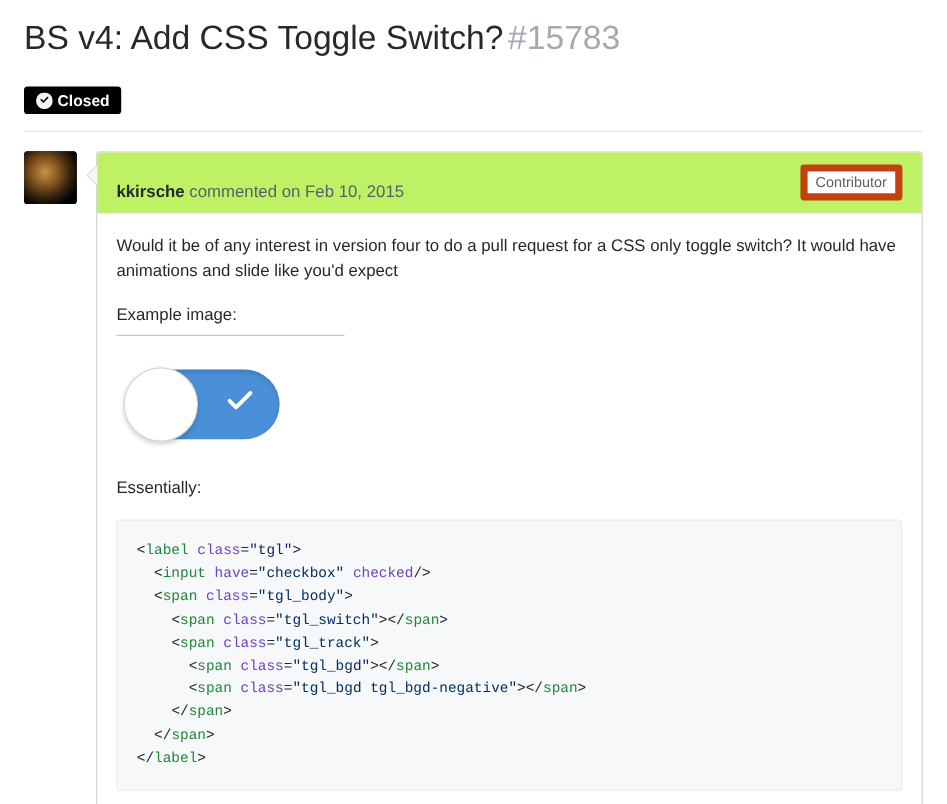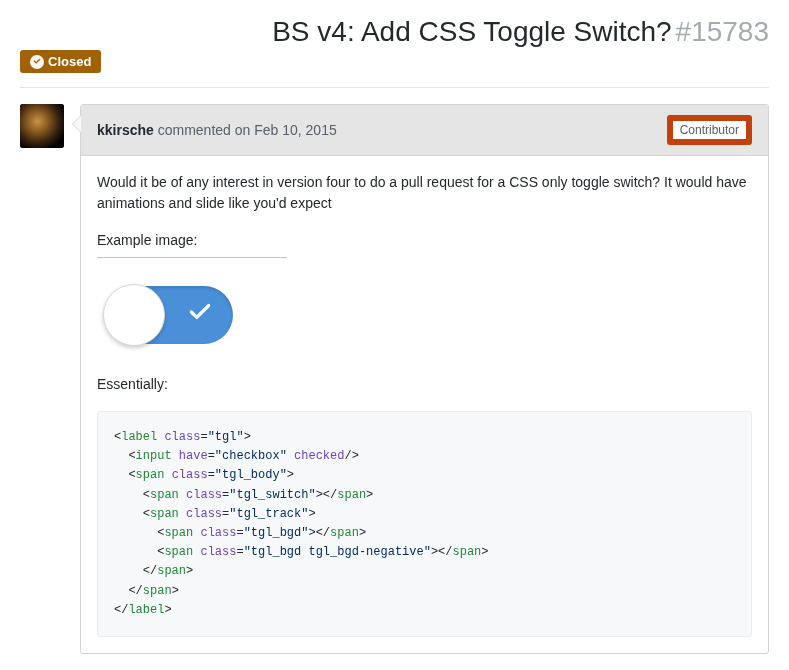--- a/index.html
+++ b/index.html
@@ -5,22 +5,21 @@
     * { box-sizing: border-box; margin: 0; padding: 0; }
     body {
       font-family: -apple-system, BlinkMacSystemFont, "Segoe UI", Helvetica, Arial, sans-serif;
       font-size: 14px;
       color: #24292e;
       background: #fff;
       padding: 16px 20px;
       width: 789px;
     }
     .issue-title-line {
-      margin-bottom: 2px;
-      text-align: right;
+      margin-bottom: 24px;
     }
     .issue-title {
       font-size: 28px;
       font-weight: 400;
       color: #24292e;
       display: inline;
     }
     .issue-number {
       font-size: 28px;
       font-weight: 300;
@@ -29,21 +28,21 @@
     .meta-line {
       display: flex;
       align-items: center;
       gap: 8px;
       margin-bottom: 14px;
     }
     .state-badge {
       display: inline-flex;
       align-items: center;
       gap: 4px;
-      background: #a16207;
+      background: #000000;
       color: #fff;
       padding: 4px 10px;
       border-radius: 3px;
       font-size: 13px;
       font-weight: 600;
     }
     .state-badge svg { fill: #fff; }
     .meta-text {
       color: #586069;
       font-size: 14px;
@@ -99,26 +98,26 @@
       top: 10px;
       left: -9px;
       width: 0;
       height: 0;
       border-top: 9px solid transparent;
       border-bottom: 9px solid transparent;
       border-right: 9px solid #d1d5da;
       z-index: -1;
     }
     .comment-header {
-      background: #e5e5e5;
+      background: #bef264;
       padding: 10px 16px;
       border-bottom: 1px solid #d1d5da;
       border-radius: 3px 3px 0 0;
       display: flex;
-      align-items: center;
+      align-items: flex-end;
       justify-content: space-between;
       color: #586069;
     }
     .comment-header .author-link {
       color: #24292e;
       font-weight: 600;
     }
     .role-badge {
       border: 6px solid #c2410c;
       border-radius: 3px;

